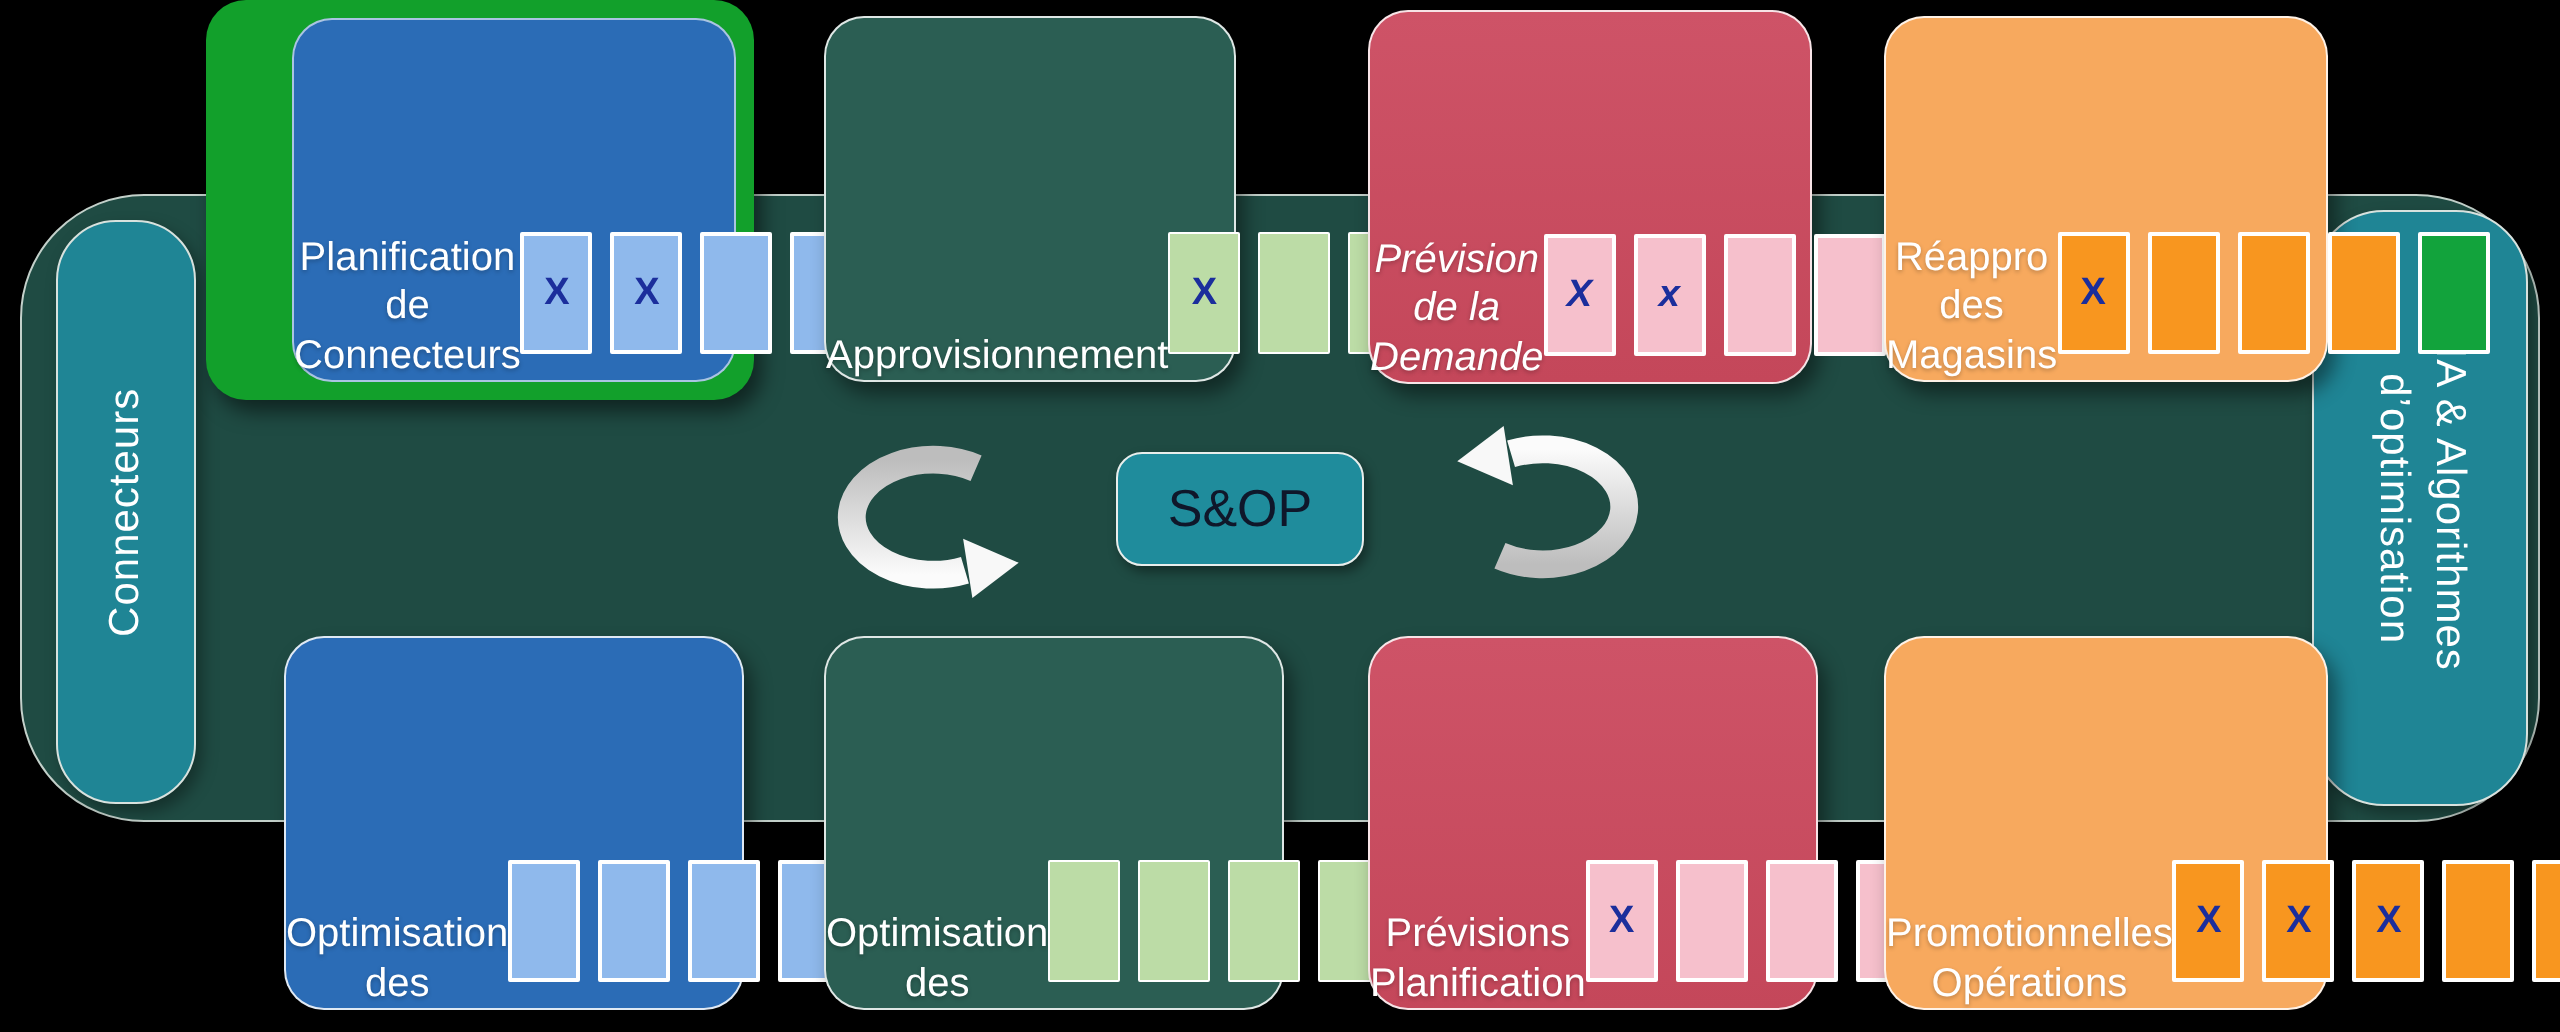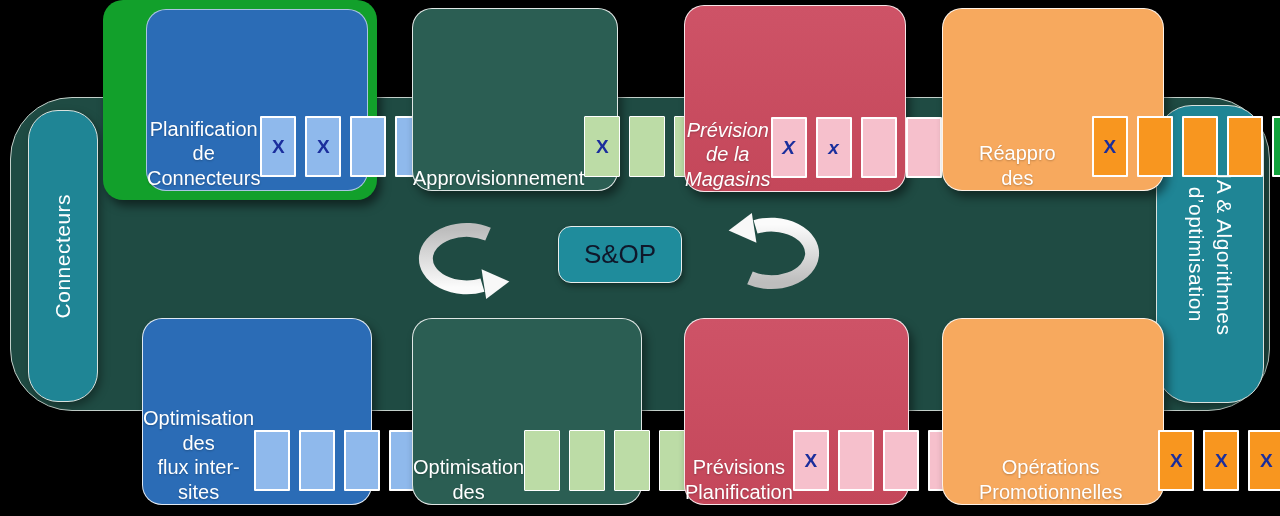--- a/index.html
+++ b/index.html
@@ -31,21 +31,21 @@
   .frame-green{position:absolute;left:103px;top:0;padding:9px;background:#12A02B;
                border-radius:20px;box-shadow:4px 6px 10px rgba(0,0,0,.5);}
   .card{border-radius:20px;border:1.4px solid rgba(255,255,255,.85);
         box-shadow:4px 6px 10px rgba(0,0,0,.45);
         display:flex;flex-direction:row;align-items:flex-end;box-sizing:border-box;
         padding-top:7px;margin-left:34px;}
   .card.abs{position:absolute;}
   .card.blue{background:#2B6CB6;}
   .card.teal{background:#2B5E53;}
   .card.red{background:linear-gradient(#CE5367,#C4475A);}
-  .card.orange{background:#F7A95E;gap:36px;}
+  .card.orange{background:#F7A95E;}
   .frame-green .card{box-shadow:none;border-color:rgba(255,255,255,.6);
                      width:222px;height:182px;}
   
   .thumb{width:calc(100% - 16px);}
   .thumb svg{display:block;width:100%;height:auto;}
   .refl{height:12px;overflow:hidden;opacity:.26;transform:scaleY(-1);margin-top:1px;
         -webkit-mask-image:linear-gradient(to bottom,transparent 10%,rgba(0,0,0,.9) 100%);
         mask-image:linear-gradient(to bottom,transparent 10%,rgba(0,0,0,.9) 100%);}
   .card-title{color:#fff;font-size:20px;line-height:1.22;text-align:center;margin-top:1px;
               text-shadow:0 1px 2px rgba(0,0,0,.25);}
@@ -326,21 +326,21 @@
         </g>
       </svg>
       <div class="refl">
         <svg viewBox="0 0 212 56">
             <use href="#gC"></use>
           </svg>
       </div>
     </div>
     <div class="card-title">
       <div>Prévision de la</div>
-        <div>Magasins</div>
+        <div>Demande</div>
     </div>
     <div class="tiles">
       <div class="tile">
           <span>X</span>
         </div>
       <div class="tile">
           <span>x</span>
         </div>
       <div class="tile">
           <span></span>
@@ -413,20 +413,21 @@
         </g>
       </svg>
       <div class="refl">
         <svg viewBox="0 0 212 56">
             <use href="#gD"></use>
           </svg>
       </div>
     </div>
     <div class="card-title">
       <div>Réappro des</div>
+        <div>Magasins</div>
     </div>
     <div class="tiles">
       <div class="tile">
           <span>X</span>
         </div>
       <div class="tile">
           <span></span>
         </div>
       <div class="tile">
           <span></span>
@@ -446,21 +447,20 @@
           <use href="#gA"></use>
         </svg>
       <div class="refl">
         <svg viewBox="0 0 212 56">
             <use href="#gA"></use>
           </svg>
       </div>
     </div>
     <div class="card-title">
       <div>Optimisation des</div>
-        <div>flux inter-sites</div>
     </div>
     <div class="tiles">
       <div class="tile">
           <span></span>
         </div>
       <div class="tile">
           <span></span>
         </div>
       <div class="tile">
           <span></span>
@@ -546,22 +546,22 @@
       <svg viewBox="0 0 212 56">
           <use href="#gD"></use>
         </svg>
       <div class="refl">
         <svg viewBox="0 0 212 56">
             <use href="#gD"></use>
           </svg>
       </div>
     </div>
     <div class="card-title">
-      <div>Opérations</div>
-        <div>Promotionnelles</div>
+      <div>Promotionnelles</div>
+        <div>Opérations</div>
     </div>
     <div class="tiles">
       <div class="tile">
           <span>X</span>
         </div>
       <div class="tile">
           <span>X</span>
         </div>
       <div class="tile">
           <span>X</span>

